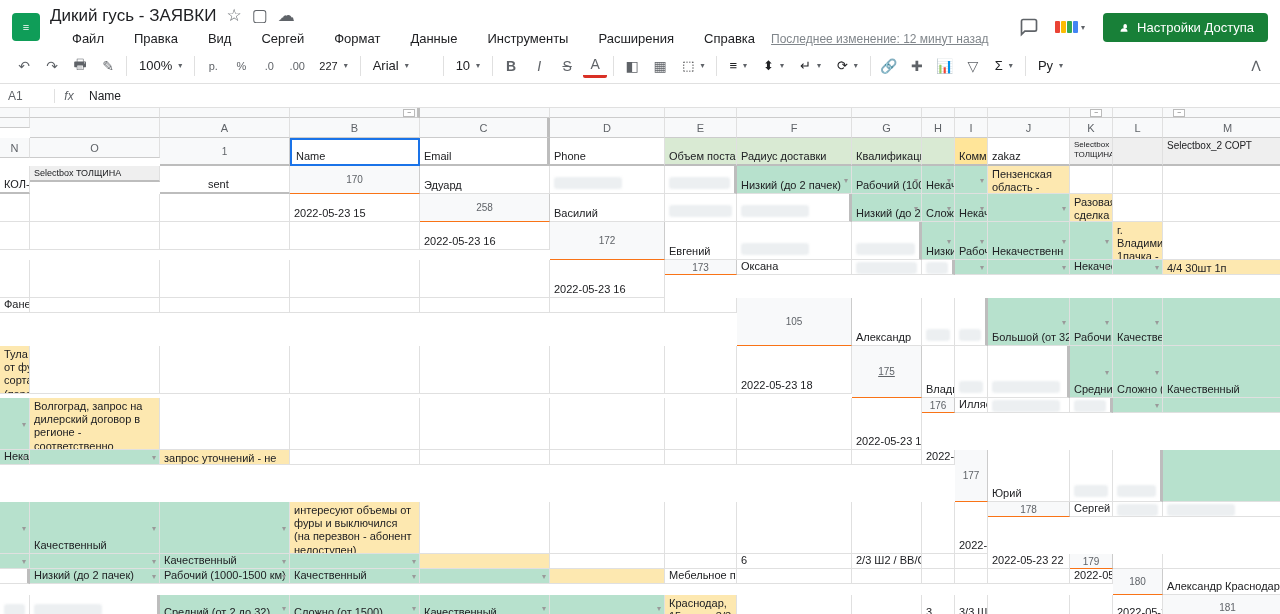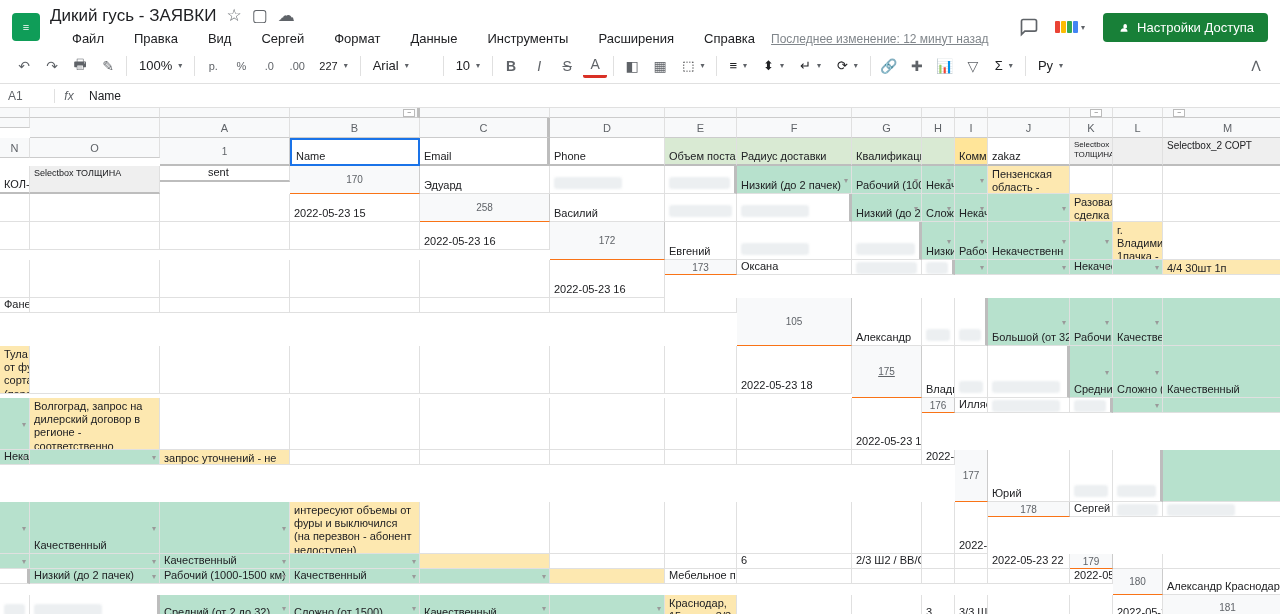--- a/index.html
+++ b/index.html
@@ -211,22 +211,22 @@
       <div class="cell lightgreen frozen-b" style="height: 28px;">Квалификация</div>
       <div class="cell lightgreen frozen-b" style="height: 28px;"></div>
       <div class="cell ylw-hdr frozen-b" style="height: 28px;">Комментарий</div>
       <div class="cell frozen-b" style="height: 28px;">zakaz</div>
       <div class="cell grey-hdr wrap frozen-b" style="height: 28px; font-size: 8px; white-space: normal;">
         <div>Selectbox<br>ТОЛЩИНА</div>
       </div>
       <div class="cell grey-hdr frozen-b" style="height: 28px;"></div>
       <div class="cell grey-hdr wrap frozen-b" style="height: 28px; font-size: 10px; white-space: normal;">Selectbox_2 СОРТ</div>
       <div class="cell frozen-b" style="height: 28px;">КОЛ-ВО</div>
-      <div class="cell grey-hdr wrap frozen-b" style="height: 28px; font-size: 9px; white-space: normal;">Selectbox ТОЛЩИНА</div>
-      <div class="cell frozen-b" style="height: 16px; padding-left: 48px;">sent</div>
+      <div class="cell grey-hdr wrap frozen-b" style="height: 16px; font-size: 9px; white-space: normal;">Selectbox ТОЛЩИНА</div>
+      <div class="cell frozen-b" style="height: 28px; padding-left: 48px;">sent</div>
       <div class="row-head" style="height: 28px;">170</div>
       <div class="cell " style="height: 28px;">Эдуард</div>
       <div class="cell " style="height: 28px;">
         <div class="redacted"></div>
       </div>
       <div class="cell frozen-r" style="height: 28px;">
         <div class="redacted"></div>
       </div>
       <div class="cell green dd" style="height: 28px;">Низкий (до 2 пачек)</div>
       <div class="cell green dd" style="height: 28px;">Рабочий (1000-1500 км)</div>

